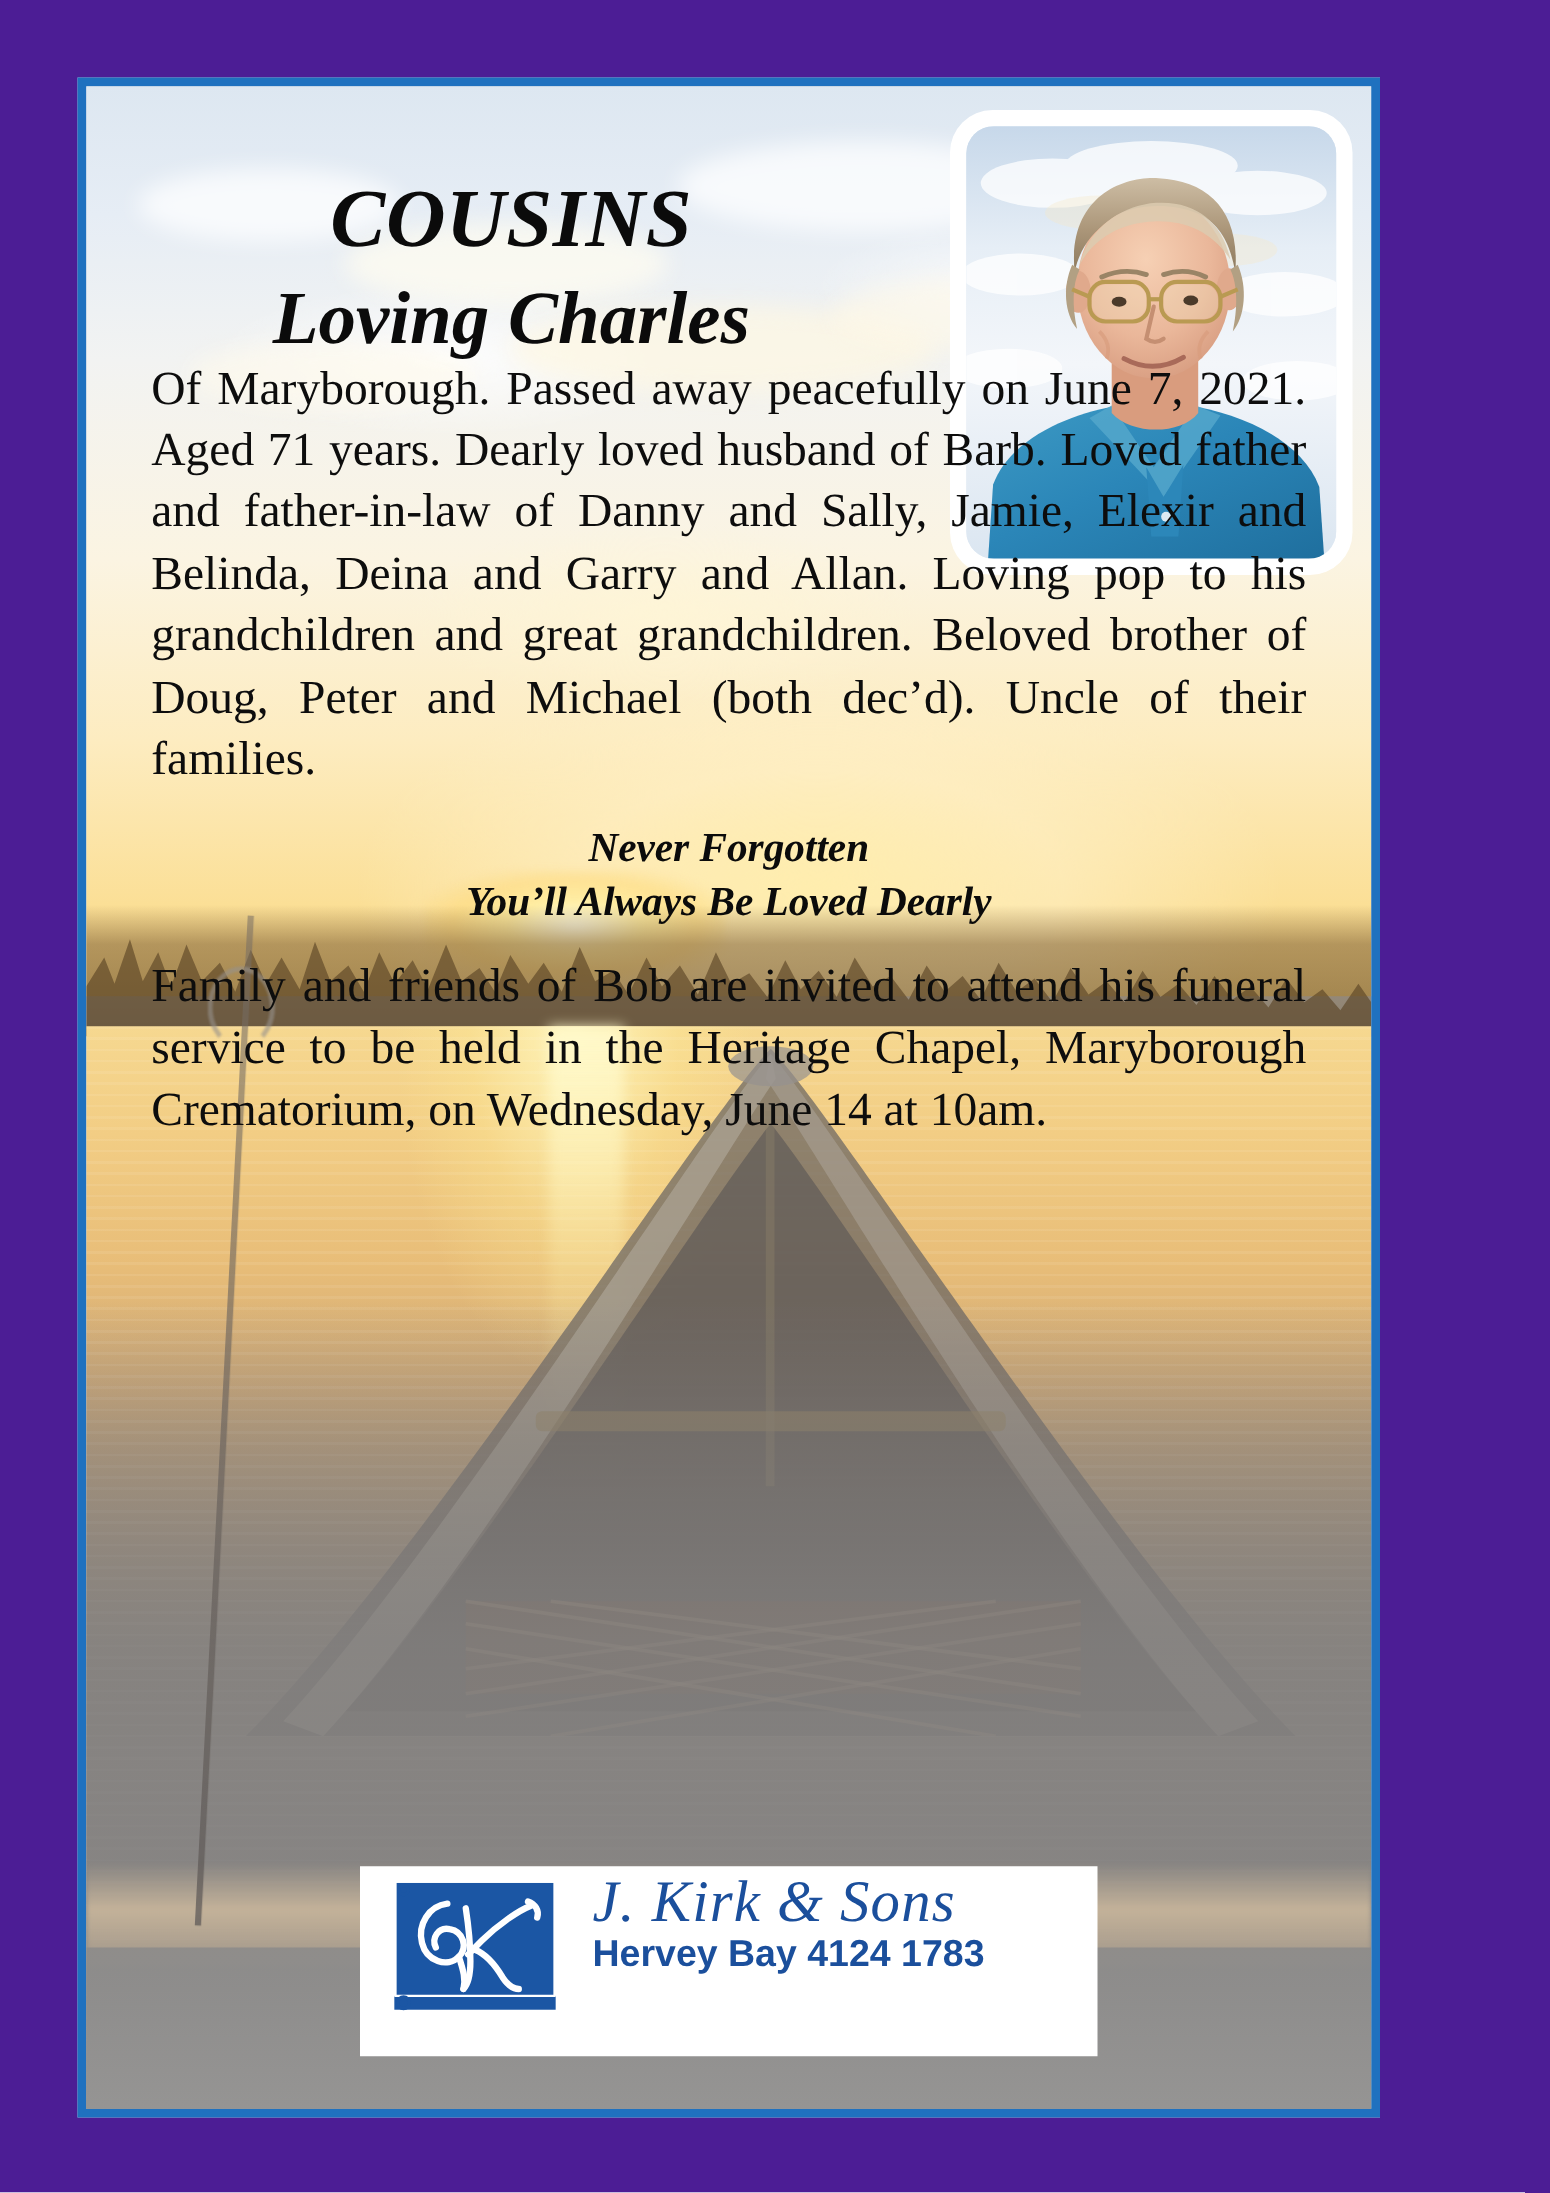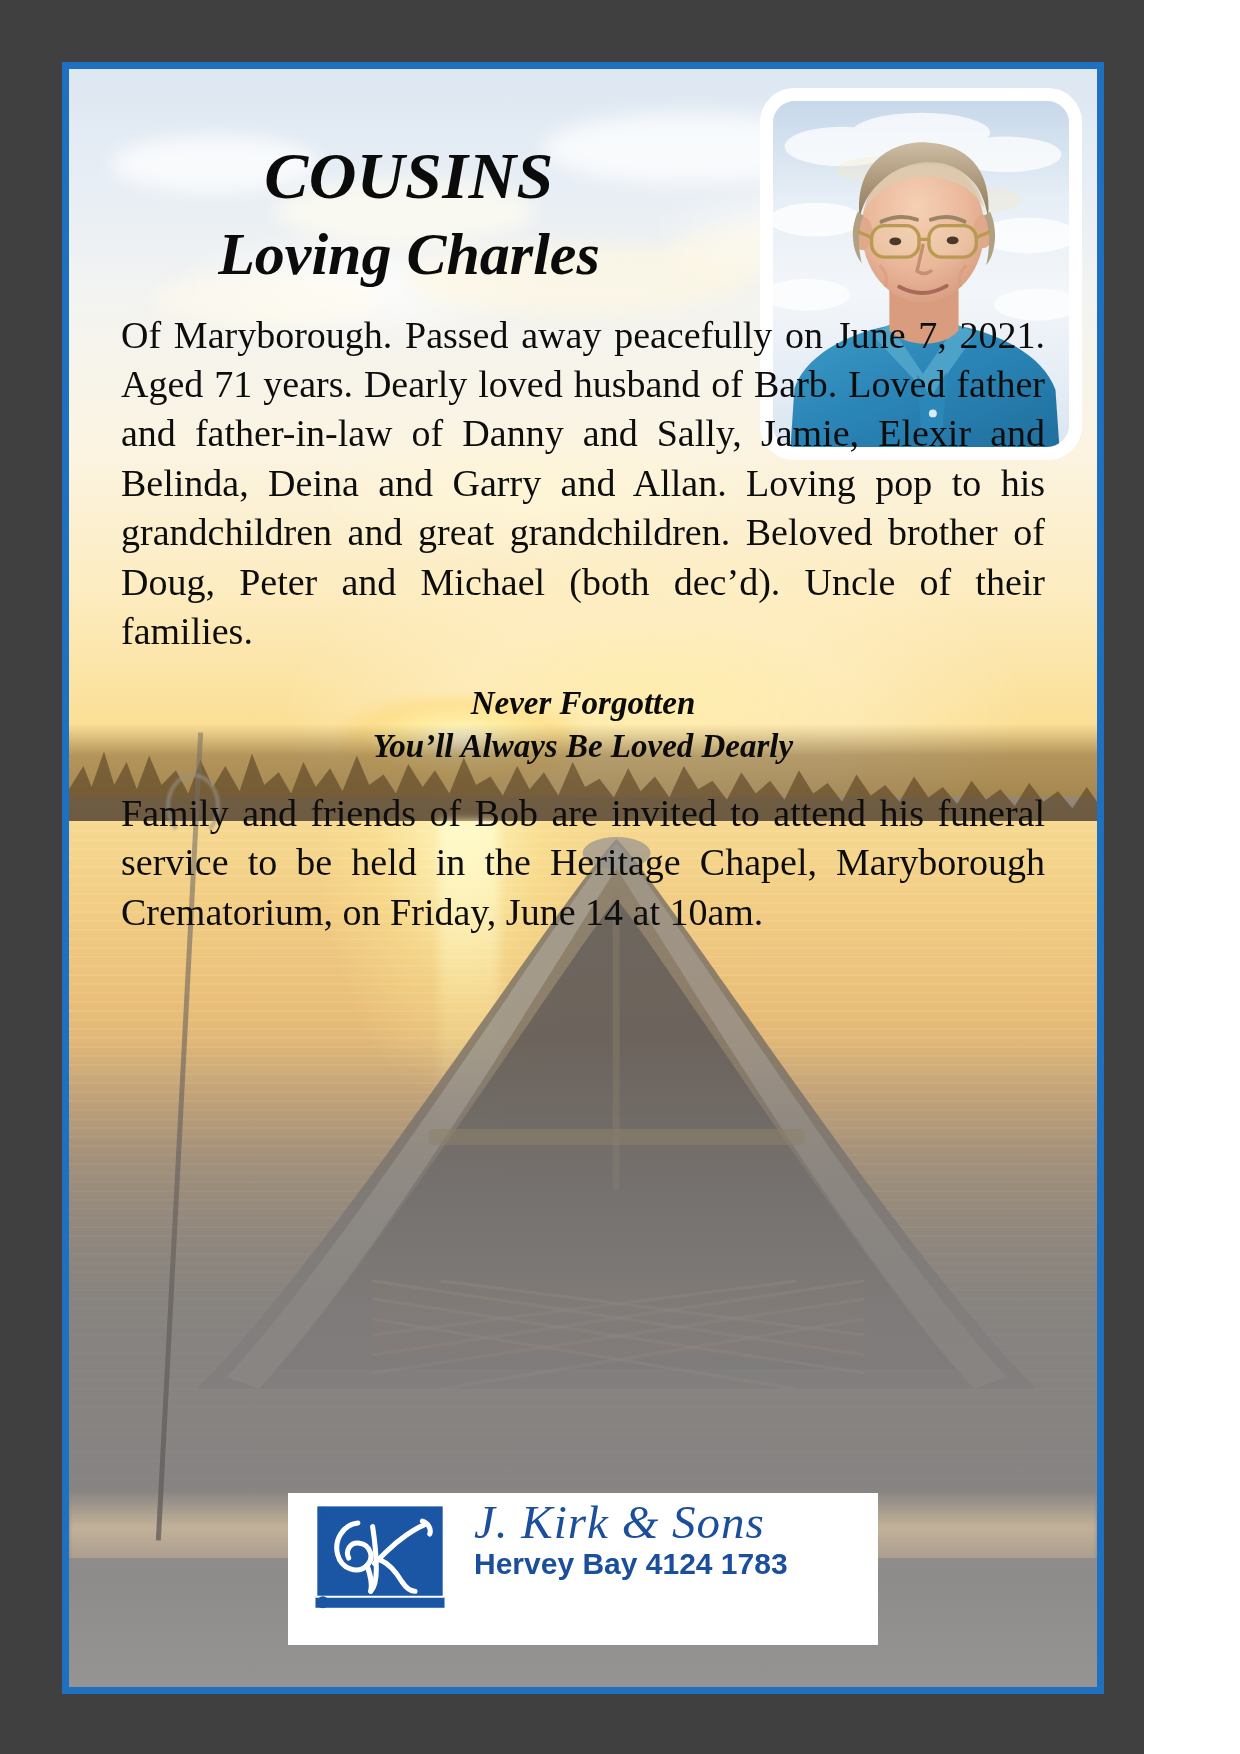--- a/index.html
+++ b/index.html
@@ -11,23 +11,23 @@
   body {
     width: 1240px;
     height: 1754px;
     font-family: "Liberation Serif", "DejaVu Serif", serif;
     overflow: hidden;
   }
 
   
   .page {
     position: relative;
-    width: 1144px;
+    width: 1240px;
     height: 1754px;
-    background: #404040;
+    background: #4c1d95;
   }
 
   
   .notice {
     position: absolute;
     left: 62px;
     top: 62px;
     width: 1042px;
     height: 1632px;
     border: 7px solid #1f71bf;
@@ -242,21 +242,21 @@
     padding: 0 12px;
   }
   .para {
     margin: 0;
     text-align: justify;
     font-size: 38px;
     line-height: 1.30;
     color: #0d0d0d;
     font-family: "Liberation Serif", "DejaVu Serif", serif;
   }
-  .para.first { margin-top: 24px; }
+  .para.first { }
   .verse {
     margin: 26px 0 6px 0;
     text-align: center;
     font-size: 33px;
     font-weight: bold;
     font-style: italic;
     line-height: 1.28;
     color: #0b0b0b;
   }
   .verse .vline { display: block; }
@@ -467,21 +467,21 @@
       </div>
 
       <div class="body-block">
         <p class="para first">Of Maryborough. Passed away peacefully on June 7, 2021. Aged 71 years.  Dearly loved husband of Barb. Loved father and father-in-law of Danny and Sally, Jamie, Elexir and Belinda, Deina and Garry and Allan. Loving pop to his grandchildren and great grandchildren. Beloved brother of Doug, Peter and Michael (both dec’d). Uncle of their families.</p>
 
         <div class="verse">
           <span class="vline">Never Forgotten</span>
           <span class="vline">You’ll Always Be Loved Dearly</span>
         </div>
 
-        <p class="para second">Family and friends of Bob are invited to attend his funeral service to be held in the Heritage Chapel, Maryborough Crematorium, on Friday, June 14 at 10am.</p>
+        <p class="para second">Family and friends of Bob are invited to attend his funeral service to be held in the Heritage Chapel, Maryborough Crematorium, on Wednesday, June 14 at 10am.</p>
       </div>
 
       <div class="logo-wrap">
         <div class="logo-mark">
           <svg viewBox="0 0 160 128" aria-hidden="true">
             <rect x="12" y="8" width="136" height="106" fill="#1b56a4"></rect>
             <rect x="10" y="106" width="140" height="12" fill="#1b56a4"></rect>
             <path d="M10,106 L150,106" stroke="#ffffff" stroke-width="2"></path>
             <circle cx="18" cy="14" r="4" fill="none" stroke="#1b56a4" stroke-width="3"></circle>
             <circle cx="18" cy="112" r="5" fill="none" stroke="#1b56a4" stroke-width="3"></circle>

